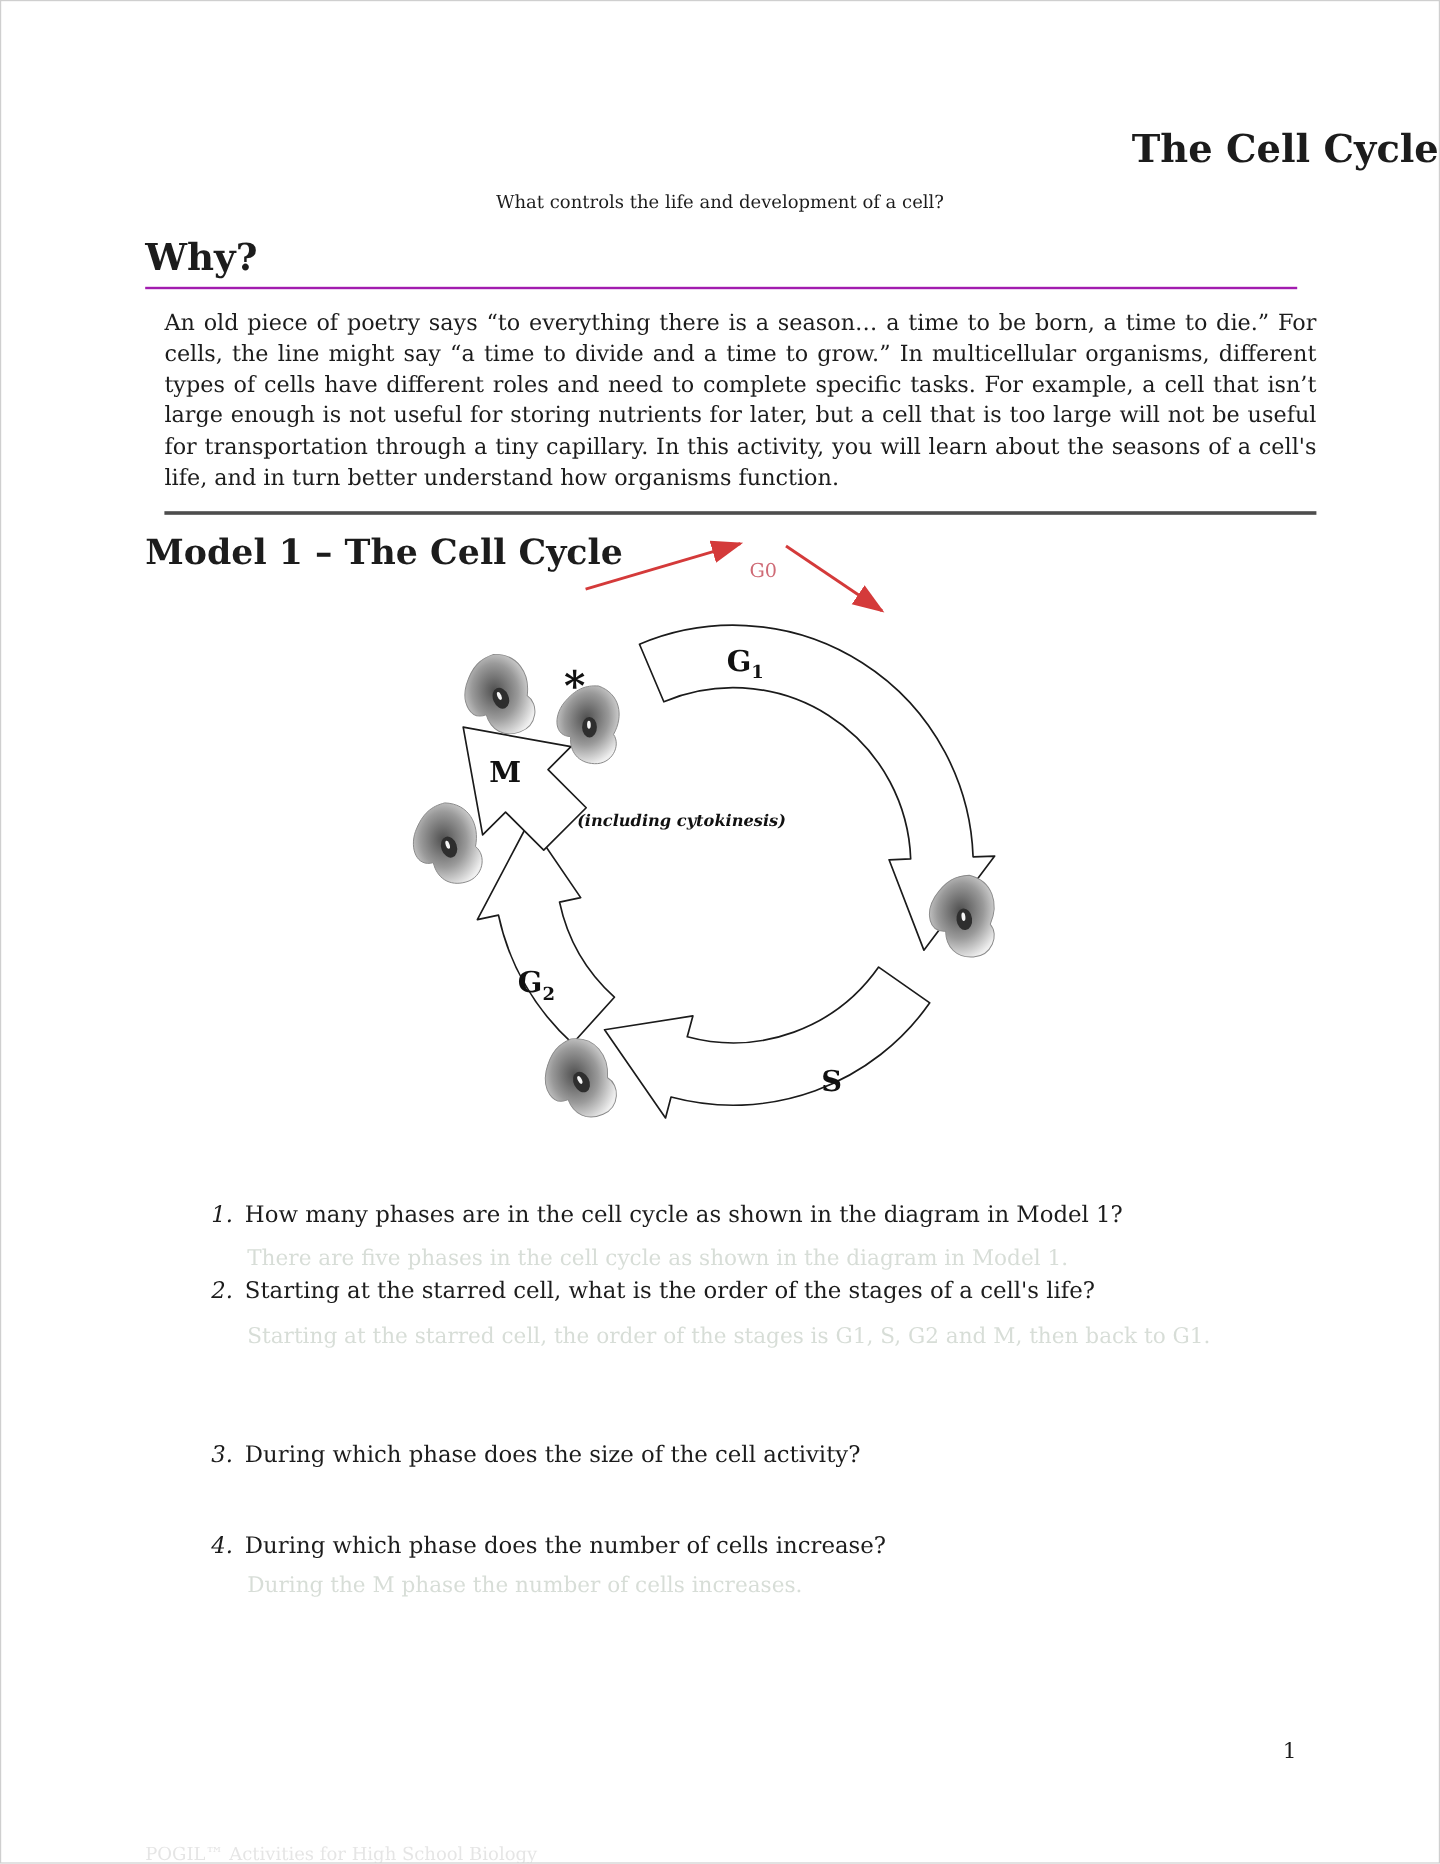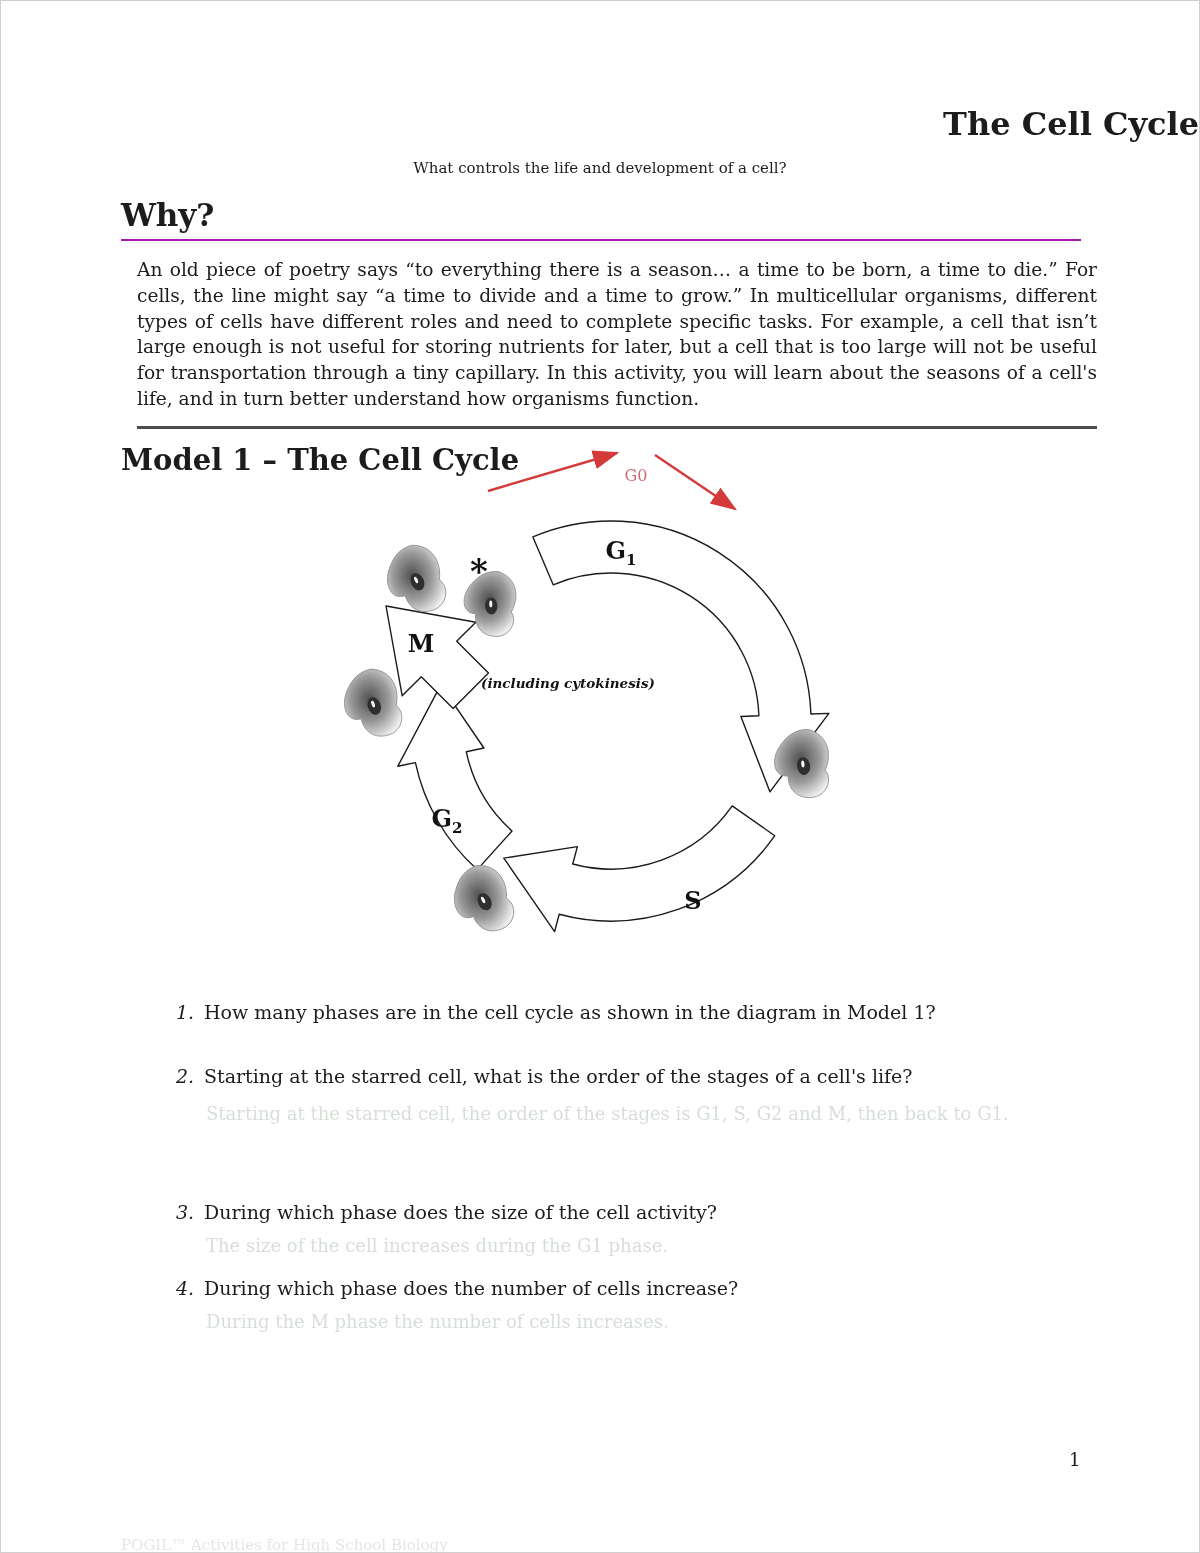--- a/index.html
+++ b/index.html
@@ -114,32 +114,32 @@
     <text class="phase" x="116" y="396" text-anchor="middle"><tspan>G</tspan><tspan class="sub" dy="6">2</tspan></text>
     <text class="phase" x="362" y="478" text-anchor="middle">S</text>
   </svg>
 </div>
 
 <div class="questions">
   <div class="question" style="top:0px">
     <span class="q-num">1.</span>
     <span class="q-text">How many phases are in the cell cycle as shown in the diagram in Model 1?</span>
   </div>
+  <div class="faint" style="top:37px">There are five phases in the cell cycle as shown in the diagram in Model 1.</div>
 
   <div class="question" style="top:64px">
     <span class="q-num">2.</span>
     <span class="q-text">Starting at the starred cell, what is the order of the stages of a cell's life?</span>
   </div>
   <div class="faint" style="top:102px">Starting at the starred cell, the order of the stages is G1, S, G2 and M, then back to G1.</div>
 
   <div class="question" style="top:200px">
     <span class="q-num">3.</span>
     <span class="q-text">During which phase does the size of the cell activity?</span>
   </div>
-  <div class="faint" style="top:234px">The size of the cell increases during the G1 phase.</div>
 
   <div class="question" style="top:276px">
     <span class="q-num">4.</span>
     <span class="q-text">During which phase does the number of cells increase?</span>
   </div>
   <div class="faint" style="top:310px">During the M phase the number of cells increases.</div>
 </div>
 
 <div class="footer-left">POGIL™ Activities for High School Biology</div>
 <div class="page-number">1</div>

